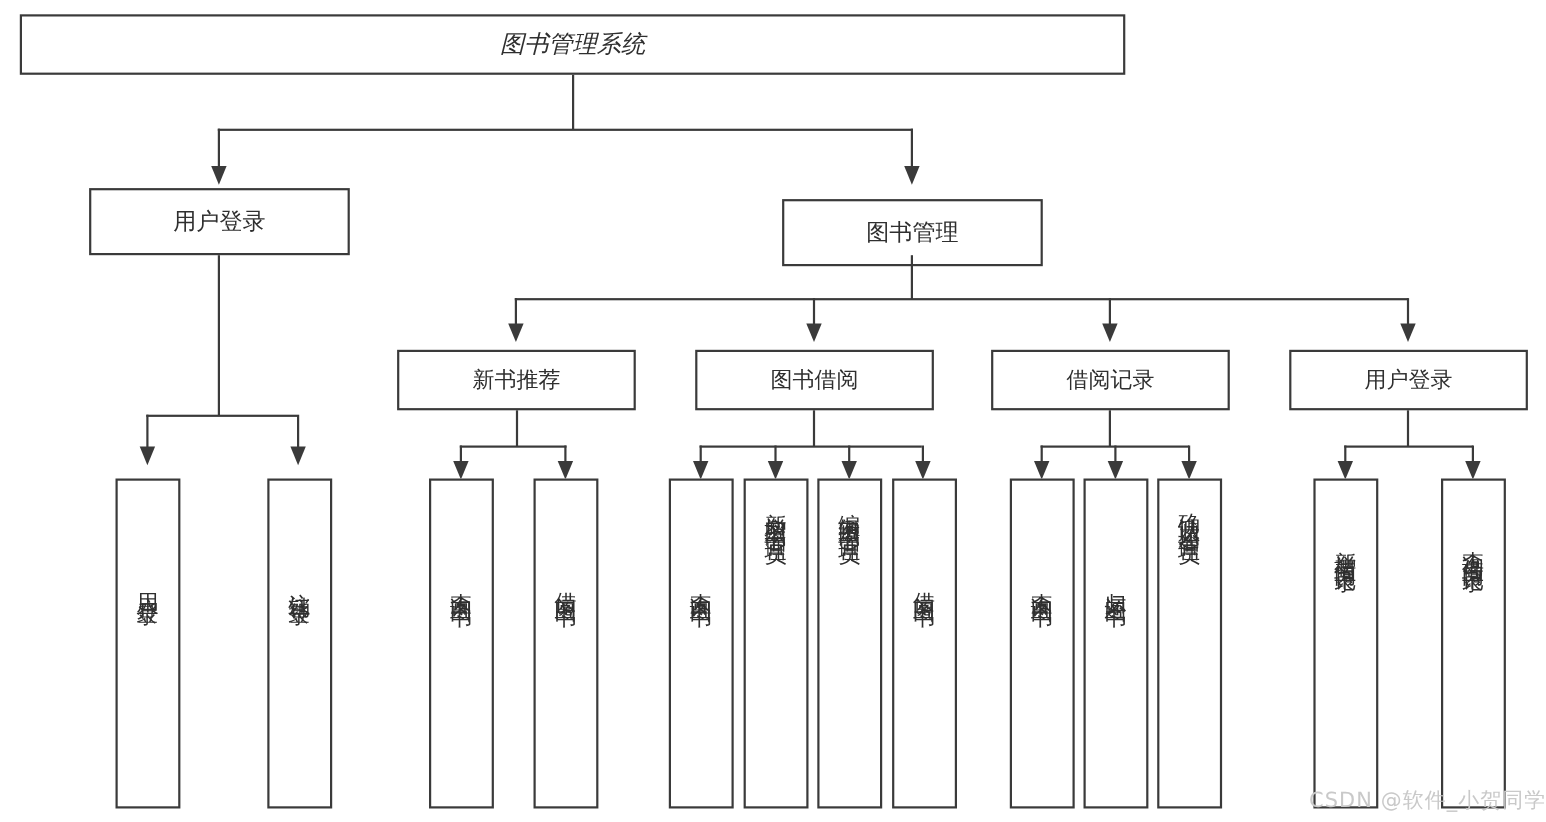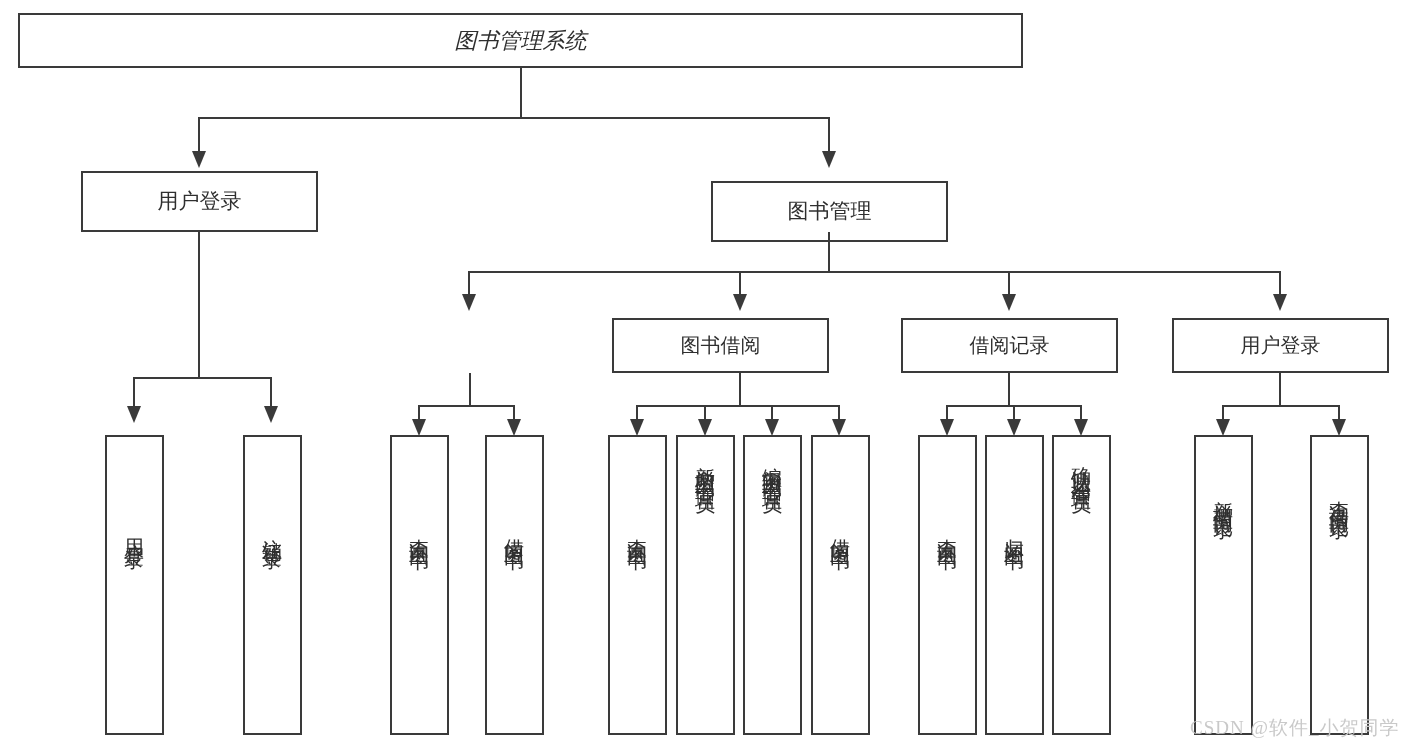--- a/index.html
+++ b/index.html
@@ -74,21 +74,20 @@
   }
 
   
   .watermark{
     position:absolute;
     color:#c9c9c9;
     font-size:19px;
     letter-spacing:1px;
     white-space:nowrap;
     pointer-events:none;
-    font-family:Liberation Serif, serif;
   }
 </style>
 </head>
 <body>
 
 <div id="stage">
 
   <div class="node lvl0" style="left:18px;top:13px;width:1005px;height:55px;font-style:italic;">
     <span class="lbl">图书管理系统</span>
   </div>
@@ -122,21 +121,24 @@
   <div class="hline" style="left:468px;top:271px;width:812px;height:2px;"></div>
   <div class="vline" style="left:468px;top:271px;width:2px;height:25px;"></div>
   <div class="arrow" style="left:462px;top:294px;"></div>
   <div class="vline" style="left:739px;top:271px;width:2px;height:25px;"></div>
   <div class="arrow" style="left:733px;top:294px;"></div>
   <div class="vline" style="left:1008px;top:271px;width:2px;height:25px;"></div>
   <div class="arrow" style="left:1002px;top:294px;"></div>
   <div class="vline" style="left:1279px;top:271px;width:2px;height:25px;"></div>
   <div class="arrow" style="left:1273px;top:294px;"></div>
 
-  <div class="node lvl2" style="left:612px;top:318px;width:217px;height:55px;">
+  <div class="node lvl2" style="left:361px;top:318px;width:217px;height:55px;">
+    <span class="lbl">新书推荐</span>
+  </div>
+  <div class="node lvl2" style="left:632px;top:318px;width:217px;height:55px;">
     <span class="lbl">图书借阅</span>
   </div>
   <div class="node lvl2" style="left:901px;top:318px;width:217px;height:55px;">
     <span class="lbl">借阅记录</span>
   </div>
   <div class="node lvl2" style="left:1172px;top:318px;width:217px;height:55px;">
     <span class="lbl">用户登录</span>
   </div>
 
   <div class="vline" style="left:469px;top:373px;width:2px;height:33px;"></div>

